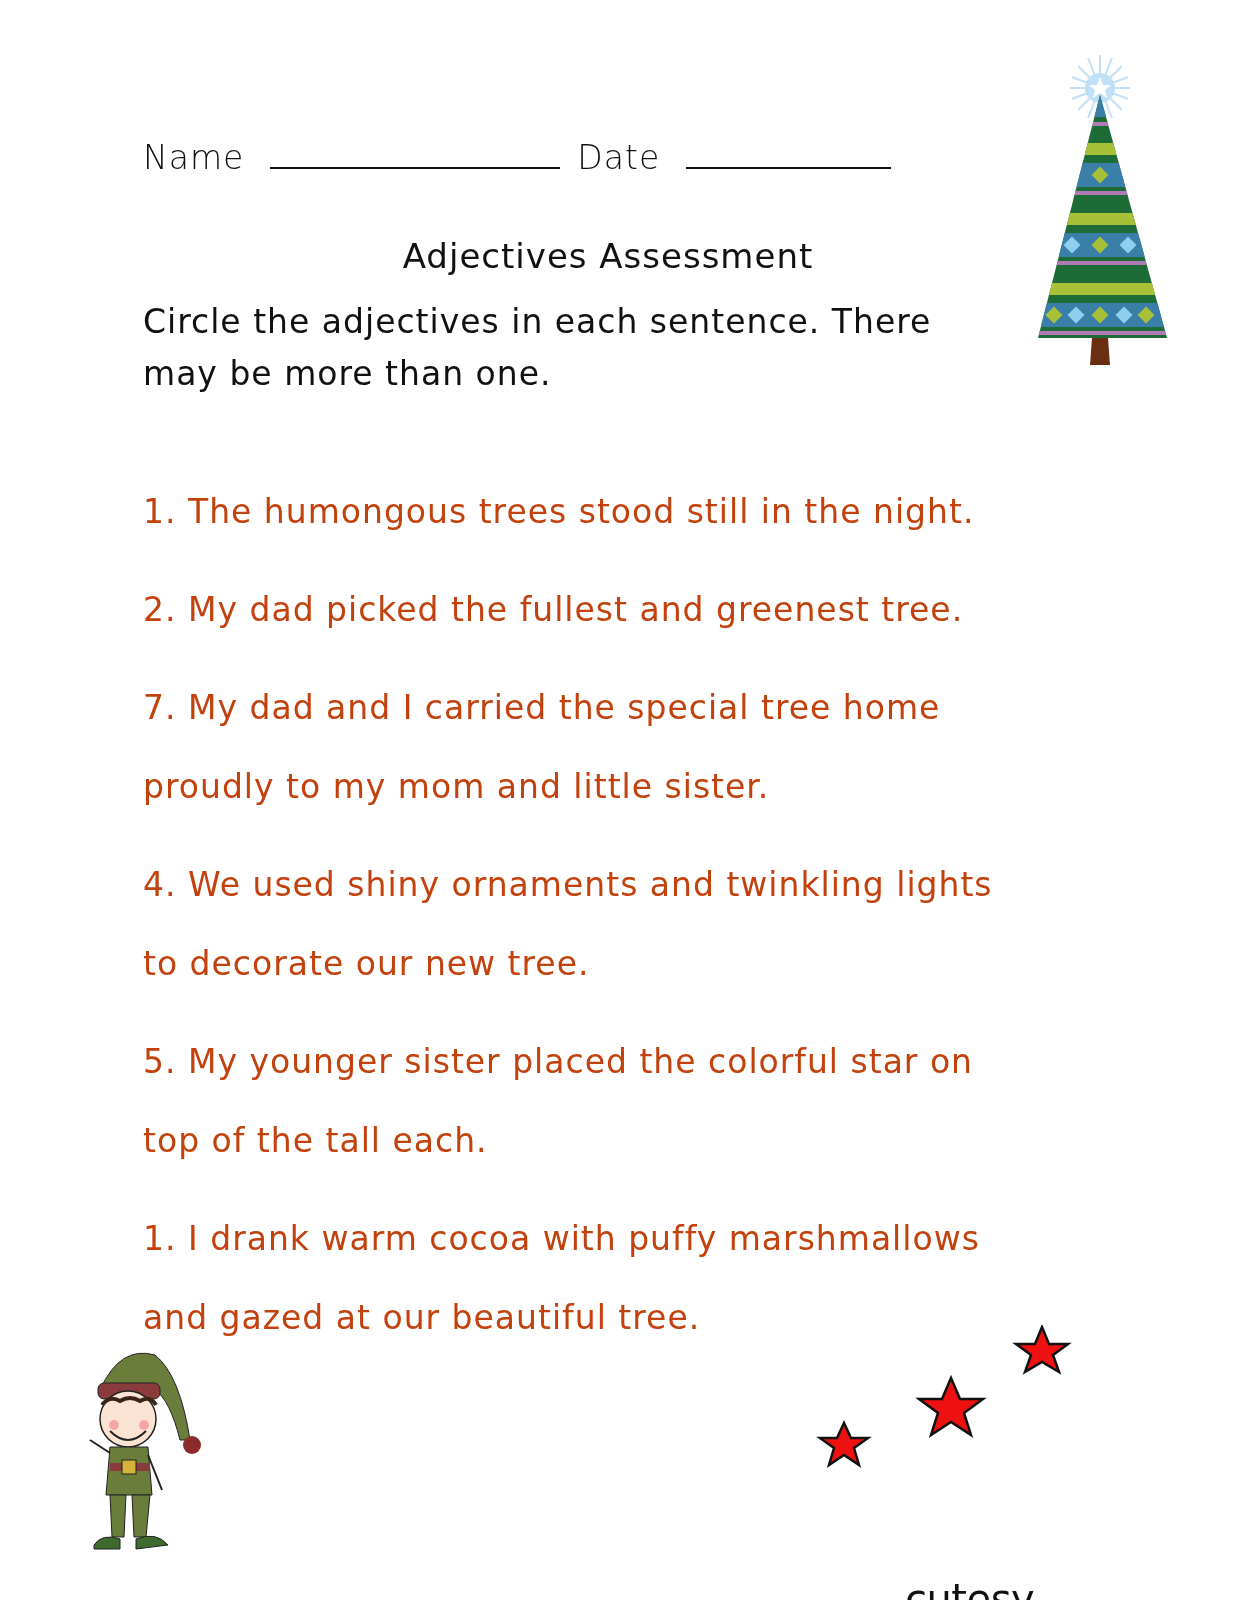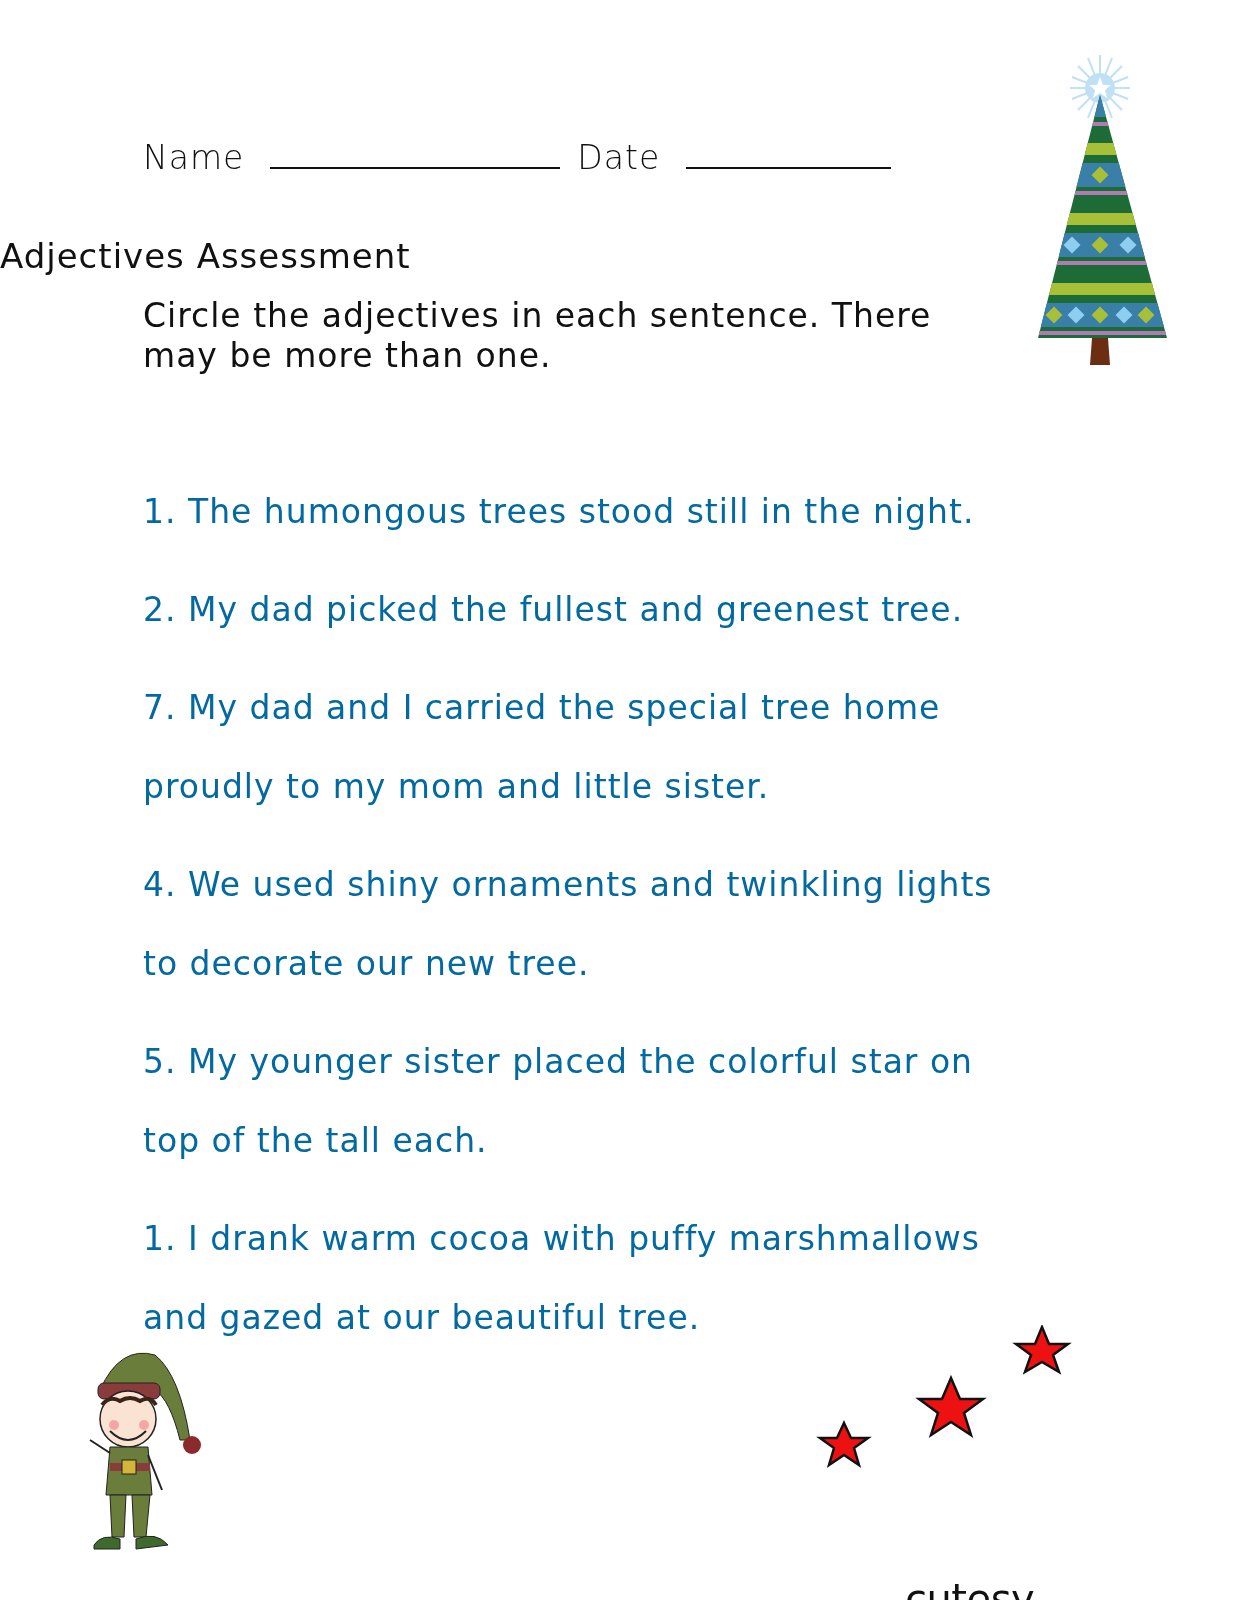--- a/index.html
+++ b/index.html
@@ -1,23 +1,23 @@
 <!DOCTYPE html>
 <html><head>
 <meta charset="utf-8">
 <style>
   html, body { margin: 0; padding: 0; background: #ffffff; }
   body { width: 1236px; height: 1600px; position: relative; overflow: hidden;
          font-family: "DejaVu Sans", sans-serif; color: #111; }
   .abs { position: absolute; }
   .name-row { left: 143px; top: 138px; font-size: 33px; font-weight: 300; letter-spacing: 1px; white-space: nowrap; }
   .blank { display: inline-block; border-bottom: 2px solid #111; height: 26px; vertical-align: baseline; }
-  .title { left: 0; width: 1216px; top: 236px; text-align: left; font-size: 34px; letter-spacing: 1px; }
-  .instructions { left: 143px; top: 296px; width: 870px; font-size: 33px; line-height: 40px; letter-spacing: 1px; }
-  .sentence { left: 143px; font-size: 33px; letter-spacing: 1px; white-space: nowrap; color: #0369a1; }
+  .title { left: 0; width: 1216px; top: 236px; text-align: center; font-size: 34px; letter-spacing: 1px; }
+  .instructions { left: 143px; top: 296px; width: 870px; font-size: 33px; line-height: 52px; letter-spacing: 1px; }
+  .sentence { left: 143px; font-size: 33px; letter-spacing: 1px; white-space: nowrap; color: #c2410c; }
   .brand { left: 905px; top: 1576px; font-size: 40px; letter-spacing: -0.5px; }
 </style>
 </head>
 <body>
 
 <div class="abs name-row">
   <span>Name</span>
   <span class="blank" style="width:290px;margin-left:14px;"></span>
   <span style="margin-left:6px;">Date</span>
   <span class="blank" style="width:205px;margin-left:14px;"></span>

